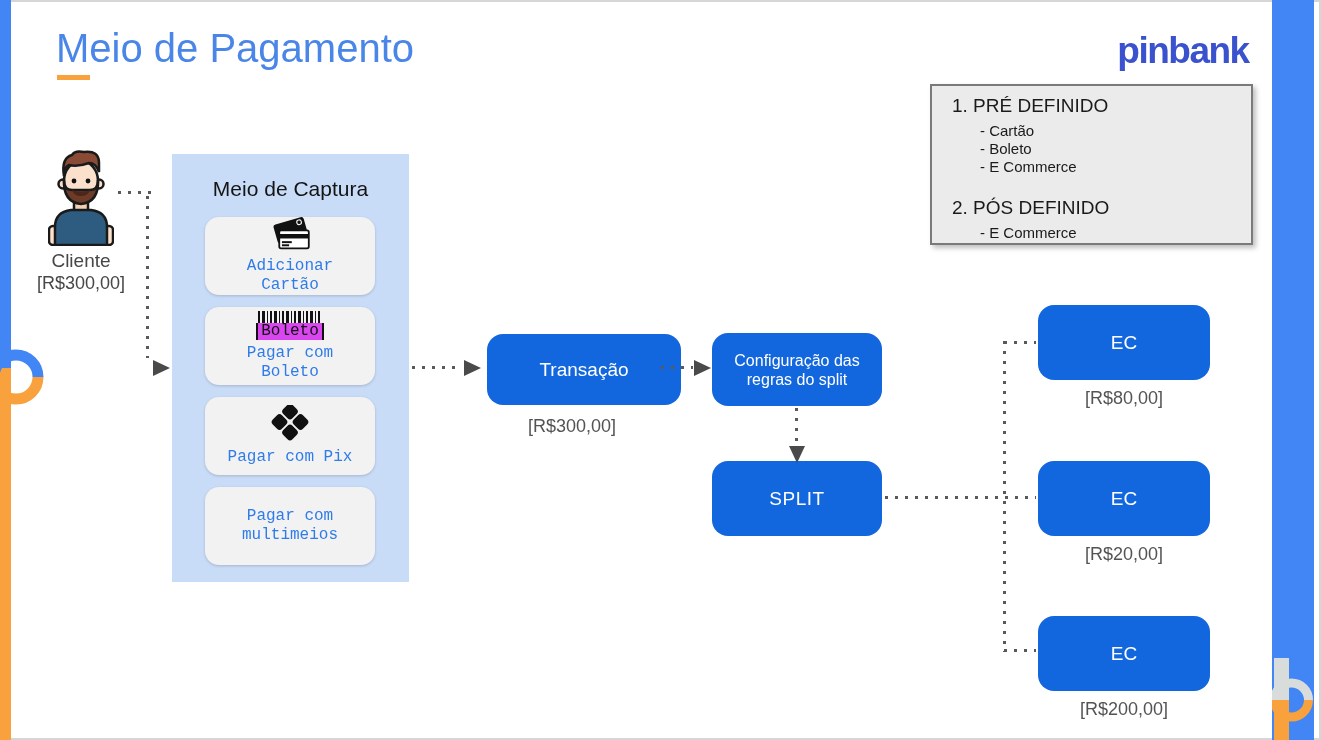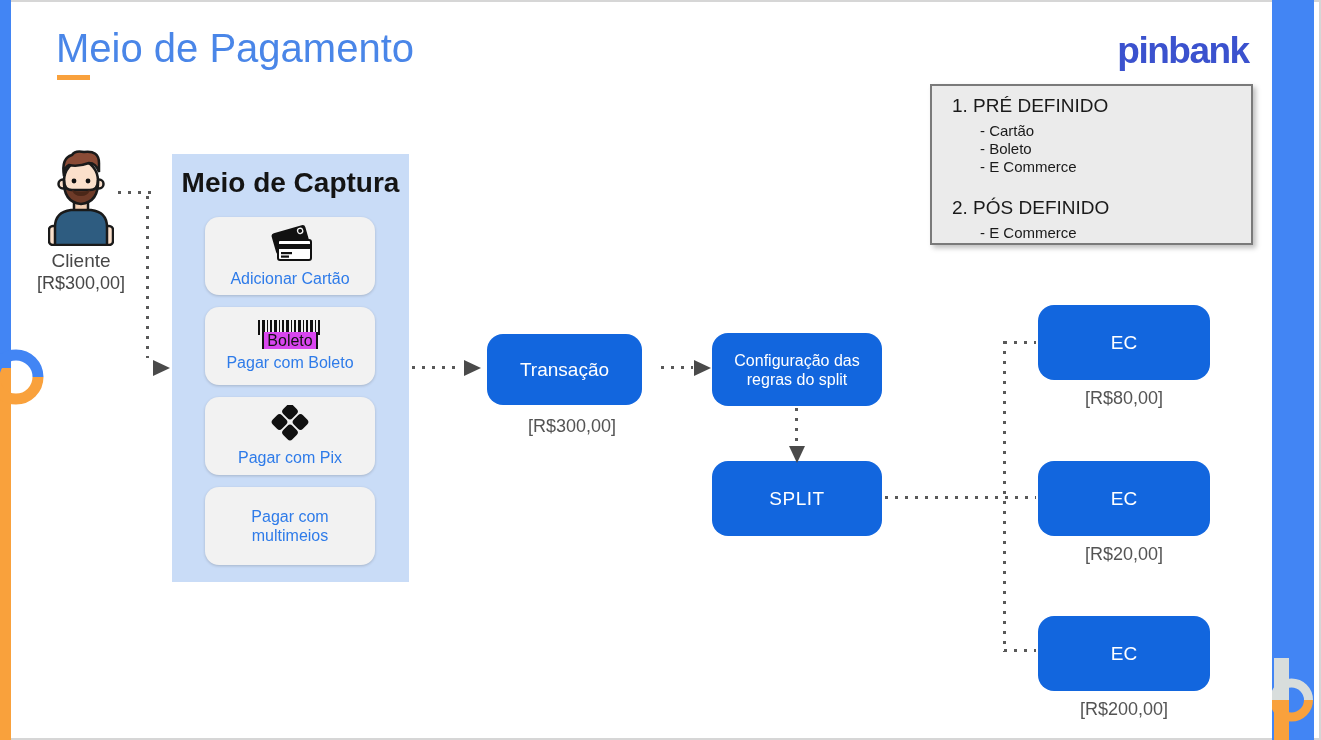--- a/index.html
+++ b/index.html
@@ -29,37 +29,37 @@
   .info-gap { height:21px; }
 
   
   .client { position:absolute; left:20px; top:148px; width:122px; text-align:center; }
   .client svg { display:block; margin:0 auto; }
   .client-label  { font-size:19px; color:#474747; margin-top:4px; }
   .client-amount { font-size:18px; color:#474747; margin-top:1px; }
 
   
   .panel { position:absolute; left:172px; top:154px; width:237px; height:428px; background:#C9DCF7; }
-  .panel-title { text-align:center; margin-top:13px; font-size:28px; font-weight:700; color:#141414; }
+  .panel-title { text-align:center; margin-top:23px; font-size:21px; font-weight:400; color:#141414; }
   .card { position:absolute; left:33px; width:170px; height:78px; background:#F2F2F2;
           border-radius:14px; box-shadow:0 1px 3px rgba(0,0,0,0.18);
-          display:flex; flex-direction:column; align-items:center; justify-content:center; cursor:pointer; }
+          display:flex; flex-direction:column; align-items:center; justify-content:center; cursor:pointer;font-family:Liberation Mono, monospace; }
   .card-label { font-size:16px; color:#2E7BE9; text-align:center; line-height:19px; width:130px; }
   .card1 { top:63px; }  .card2 { top:153px; }  .card3 { top:243px; }  .card4 { top:333px; }
 
   .barcode-wrap { position:relative; width:72px; display:flex; flex-direction:column; align-items:center; margin-bottom:4px; }
   .barcode { width:64px; height:15px;
              background:repeating-linear-gradient(90deg,#111 0 2px,transparent 2px 4px,#111 4px 7px,transparent 7px 9px,#111 9px 10px,transparent 10px 12px); }
   .barcode-text { margin-top:-3px; background:#d946ef; font-size:16px; line-height:17px; color:#111;
                   border-left:2px solid #111; border-right:2px solid #111; padding:0 3px; }
 
   
   .node { position:absolute; background:#1266DE; color:#fff; border-radius:16px;
           display:flex; align-items:center; justify-content:center; text-align:center; }
-  .node-transacao { left:487px; top:334px; width:155px; height:71px; font-size:19px; }
+  .node-transacao { left:487px; top:334px; width:194px; height:71px; font-size:19px; }
   .node-config    { left:712px; top:333px; width:170px; height:73px; font-size:16px; line-height:19px; padding:0 8px; }
   .node-split     { left:712px; top:461px; width:170px; height:75px; font-size:19px; letter-spacing:0.5px; }
   .node-ec1 { left:1038px; top:305px; width:172px; height:75px; font-size:19px; }
   .node-ec2 { left:1038px; top:461px; width:172px; height:75px; font-size:19px; }
   .node-ec3 { left:1038px; top:616px; width:172px; height:75px; font-size:19px; }
   .amount { position:absolute; text-align:center; color:#545454; font-size:18px; }
   .amt-transacao { left:487px; top:416px; width:170px; }
   .amt-ec1 { left:1038px; top:388px; width:172px; }
   .amt-ec2 { left:1038px; top:544px; width:172px; }
   .amt-ec3 { left:1038px; top:699px; width:172px; }

